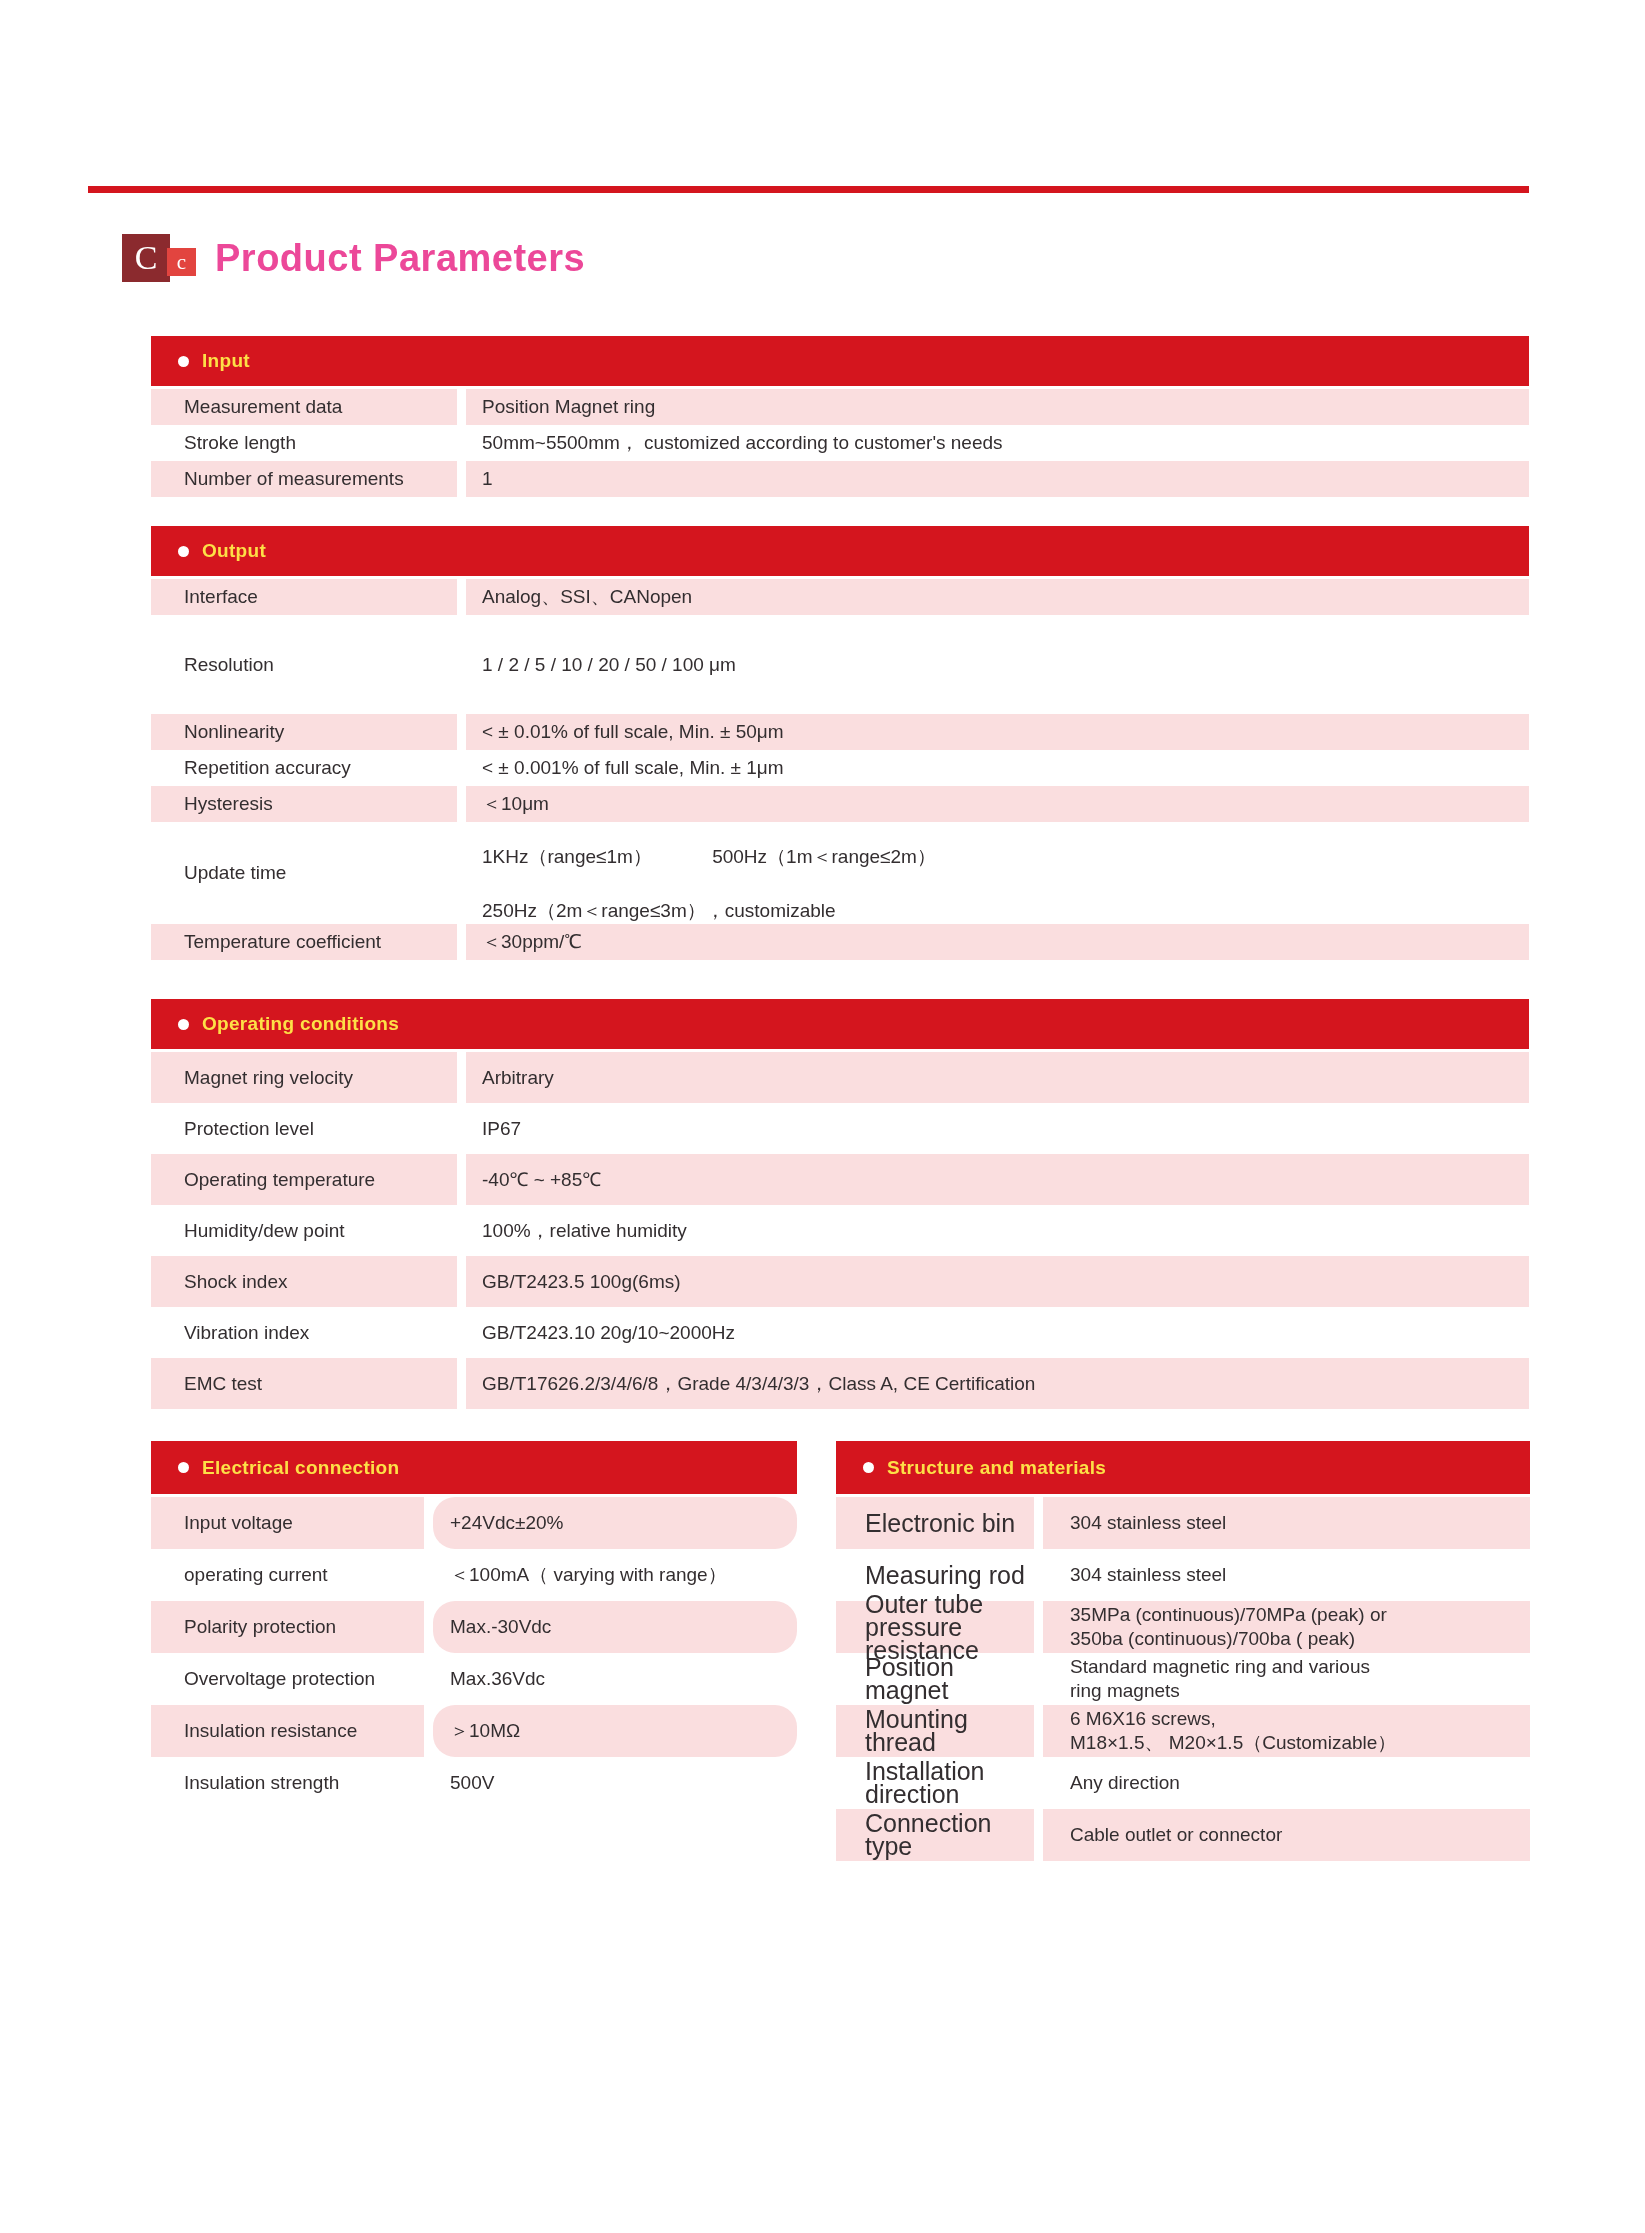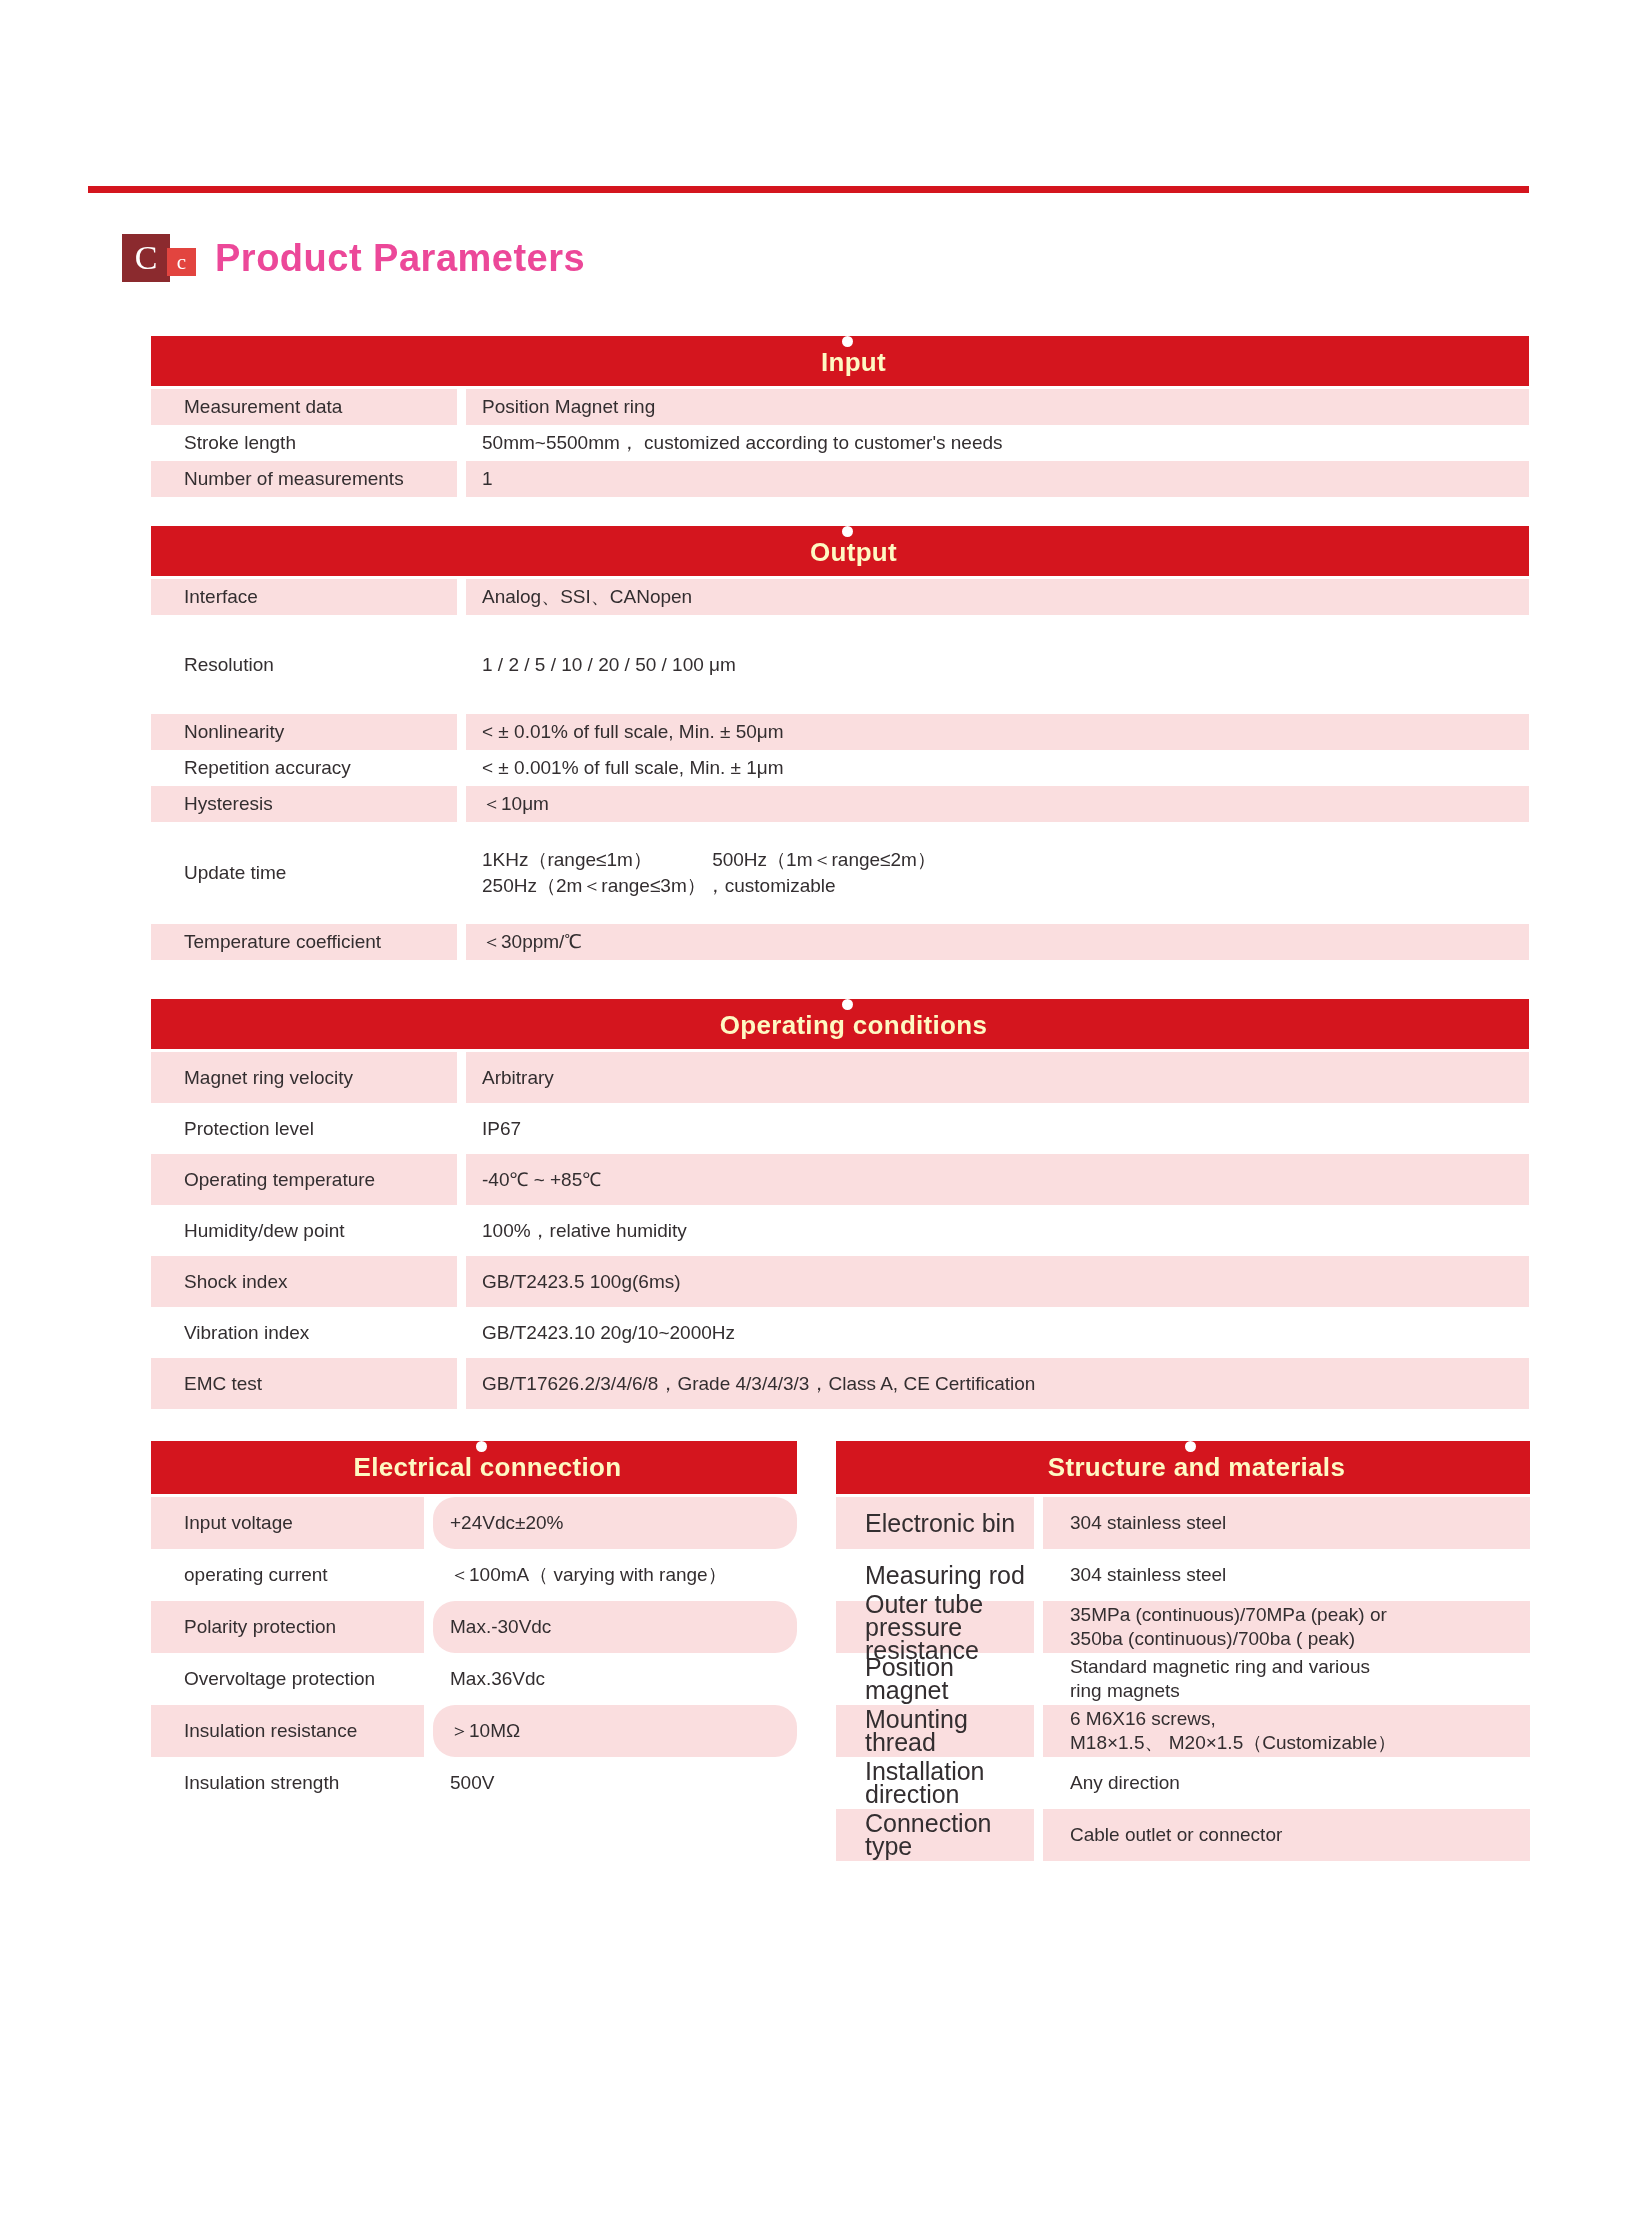--- a/index.html
+++ b/index.html
@@ -19,23 +19,23 @@
     width:29px;height:28px;background:#e2443f;color:#ffffff;
     font-family:"Liberation Serif", serif;font-size:21px;
     display:flex;align-items:center;justify-content:center;
     margin:14px 0 0 -3px;
   }
   .title-text{margin-left:19px;font-size:38px;line-height:48px;font-weight:bold;color:#ec4899;letter-spacing:0.5px;}
 
   .content{position:absolute;left:151px;top:336px;width:1378px;}
 
   .section-bar{
-    height:50px;background:#d4151e;color:#fef9c3;display:flex;align-items:center;
-    padding-left:27px;font-size:26px;font-weight:bold;letter-spacing:0.3px;
-    margin-bottom:3px;box-sizing:border-box;flex-direction:column;
+    height:50px;background:#d4151e;color:#fde047;display:flex;align-items:center;
+    padding-left:27px;font-size:19px;font-weight:bold;letter-spacing:0.3px;
+    margin-bottom:3px;box-sizing:border-box;
   }
   .bullet{width:11px;height:11px;border-radius:50%;background:#ffffff;margin-right:13px;flex:none;}
 
   .rows{display:block;}
   .row{display:flex;column-gap:9px;height:36px;}
   .rows > .row:nth-child(odd) > div{background:#fadedf;}
 
   .cell-label{
     width:306px;box-sizing:border-box;padding-left:33px;
     display:flex;flex-direction:column;justify-content:center;
@@ -44,21 +44,21 @@
   .cell-value{
     flex:1;box-sizing:border-box;padding-left:16px;
     display:flex;flex-direction:column;justify-content:center;
     font-size:19px;line-height:26px;
   }
   .line{display:block;}
 
   
   .row-resolution{height:99px;}
   .row-update{height:102px;}
-  .row-update .cell-value{}
+  .row-update .cell-value{row-gap:28px;justify-content:flex-end;}
   .gap-right{margin-right:55px;}
 
   .sec-output{margin-top:29px;}
   .sec-operating{margin-top:39px;}
   .sec-operating .row{height:51px;}
 
   .bottom{display:flex;column-gap:39px;margin-top:32px;}
   .bottom .section-bar{height:53px;align-items:center;}
   .bottom .row{height:52px;}
   .table-electrical{width:646px;flex:none;}

